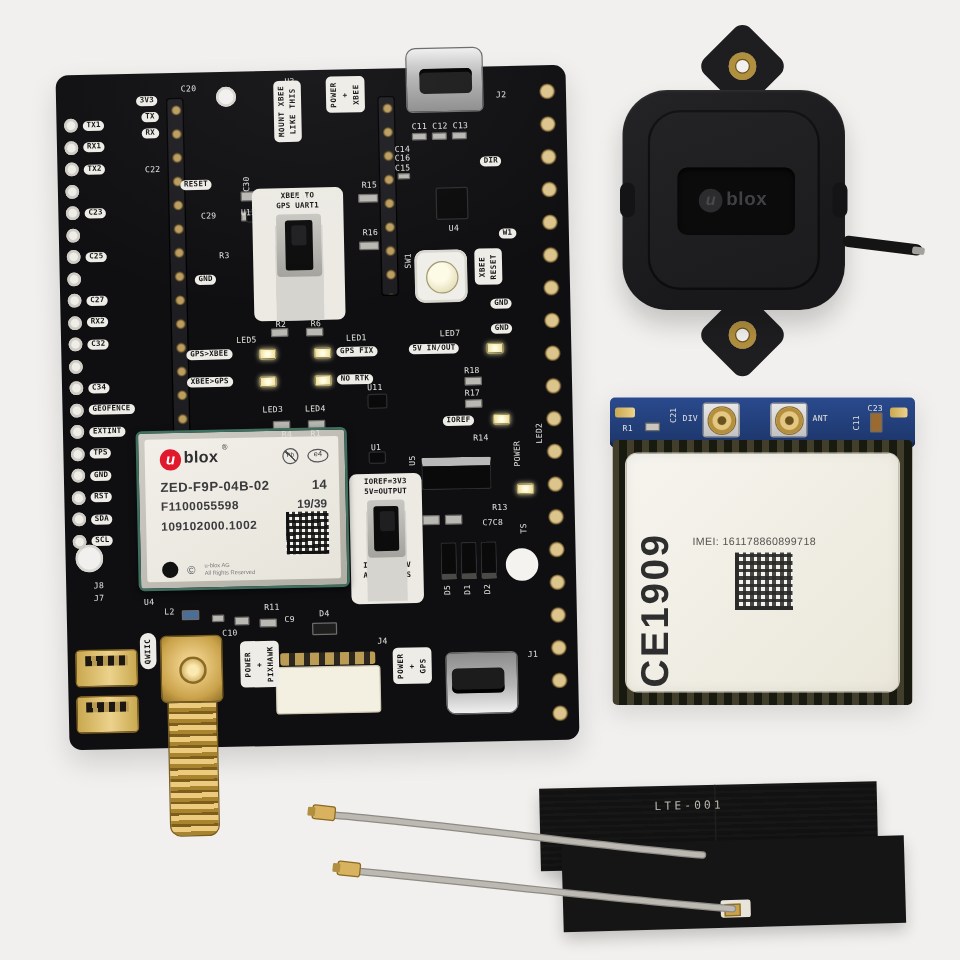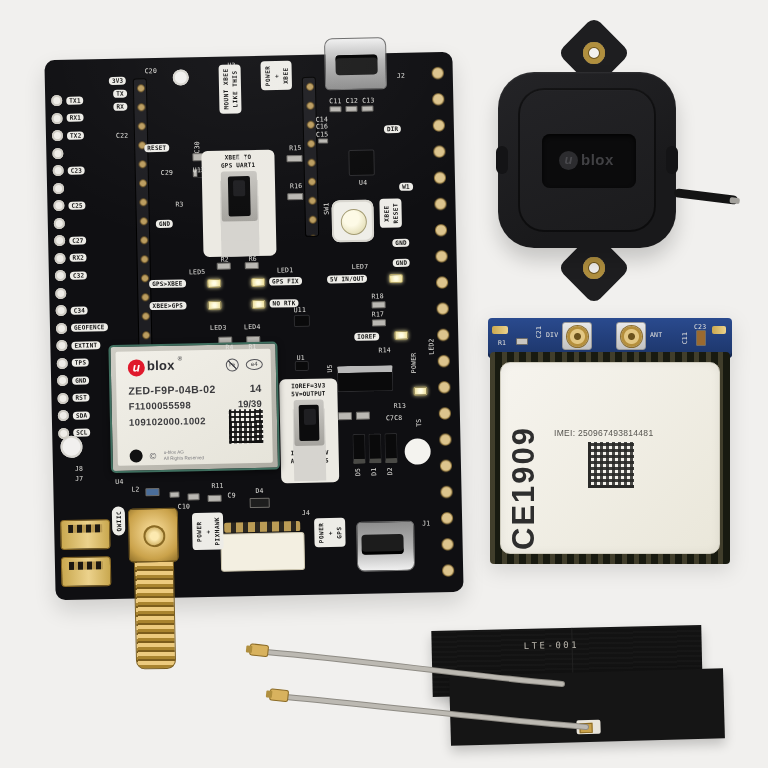--- a/index.html
+++ b/index.html
@@ -547,21 +547,21 @@
     <div class="pcb">
       <div class="gold" style="left:4px;top:8px;width:16px;height:8px;"></div>
       <div class="gold" style="left:224px;top:8px;width:14px;height:8px;"></div>
       <div class="p" style="left:208px;top:12px;width:10px;height:16px;background:#9a6a30;"></div>
       <div class="p" style="left:28px;top:20px;width:12px;height:7px;background:#c9c6c0;"></div>
     </div>
     <div class="ufl" style="left:74px;top:4px;"></div>
     <div class="ufl" style="left:128px;top:4px;"></div>
     <div class="frame"></div>
     <div class="shield"></div>
-    <div class="imei">IMEI: 250967493814481</div>
+    <div class="imei">IMEI: 161178860899718</div>
     <div class="dm"></div>
     <div class="ce">CE1909</div>
     <div class="layer">
 
         <div class="lbl txt" style="left: 10px; top: 22px;">R1</div>
 
         <div class="lbl v" style="left: 48px; top: 8px;">C21</div>
 
         <div class="lbl txt" style="left: 58px; top: 14px;">DIV</div>
 

